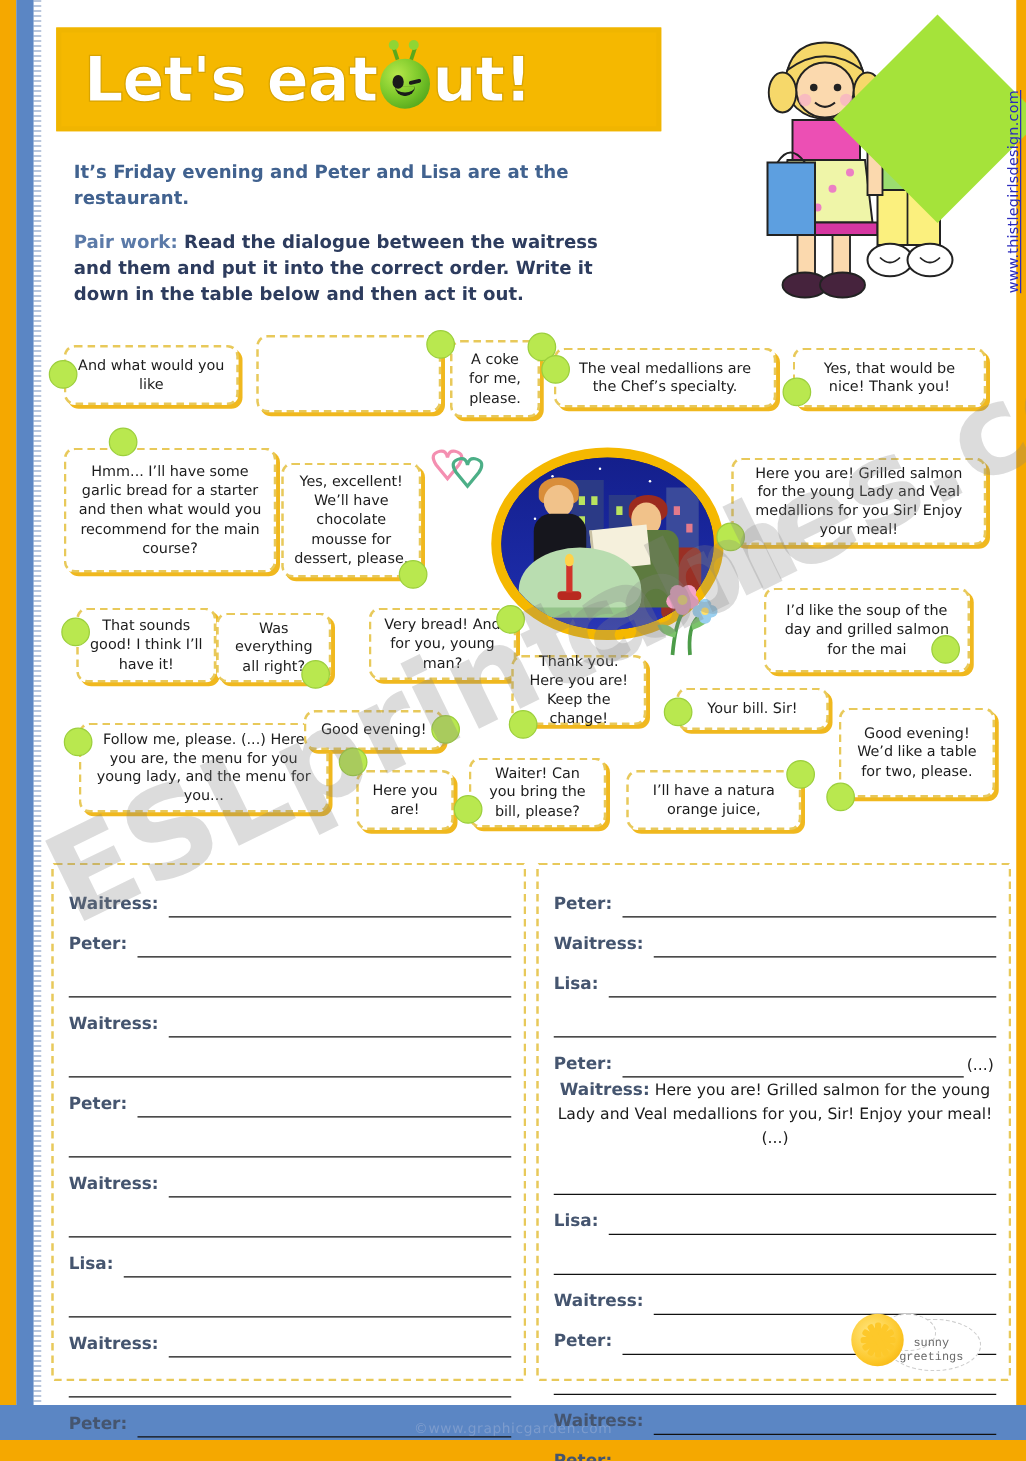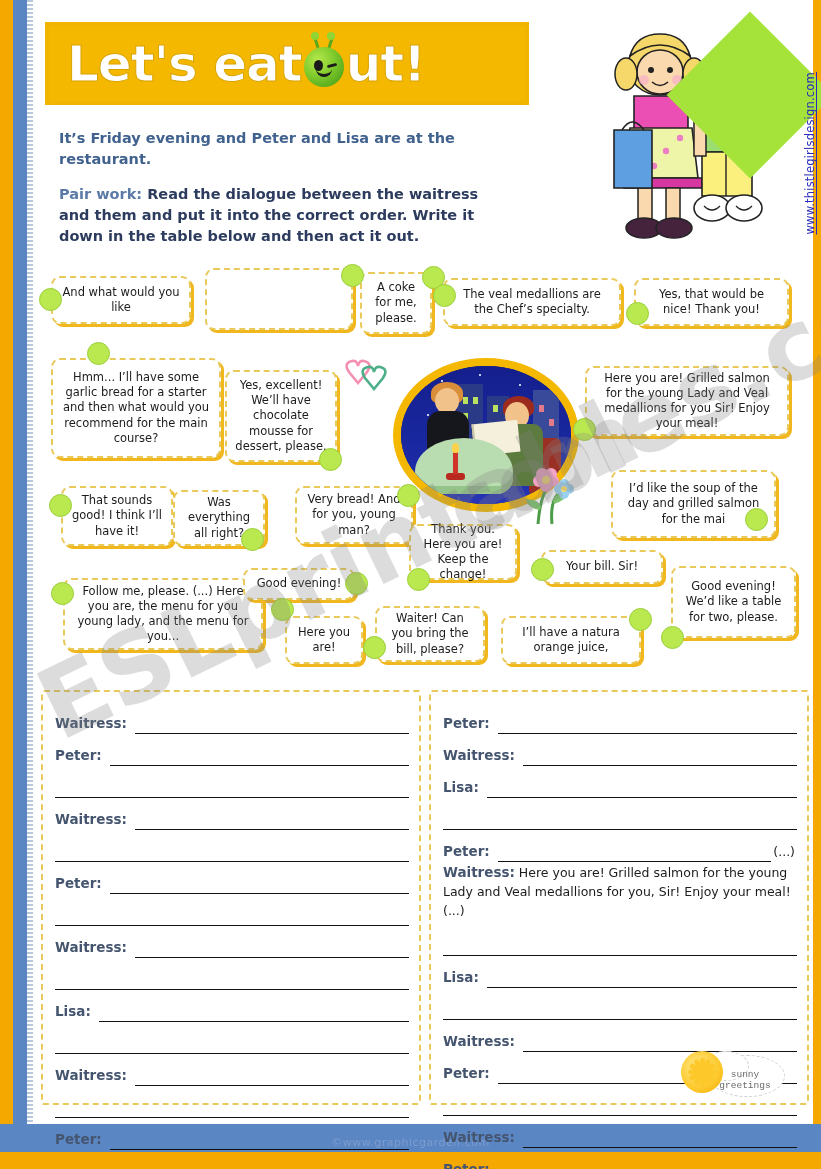--- a/index.html
+++ b/index.html
@@ -149,21 +149,21 @@
     white-space:nowrap; padding-bottom:3px;
   }
   .tline { flex:1; border-bottom:1px solid #111; margin-left:8px; height:22px; }
   .tline.full { margin-left:0; }
   .tfilled {
     font-family:"DejaVu Sans", sans-serif;
     font-size:12.5px; color:#1c1c1c; line-height:1.5;
     padding-bottom:2px;
   }
   .tfilled b { color:#45556f; font-size:13.5px; }
-  .trow.answer { height:auto; display:block; margin-bottom:2px; }
+  .trow.answer { height:auto; display:block; margin-bottom:2px;text-align:center; }
   .tdots { font-size:12.5px; color:#222; padding:0 2px 3px 2px; }
 
   
   .sunny { position:absolute; right:22px; bottom:4px; width:110px; height:56px; }
   .sunny .cloud {
     position:absolute; right:0; bottom:2px; width:76px; height:42px;
     background:#fff; border:1px dashed #cfcfcf; border-radius:50%;
   }
   .sunny .cloud2 {
     position:absolute; right:36px; bottom:18px; width:46px; height:30px;

